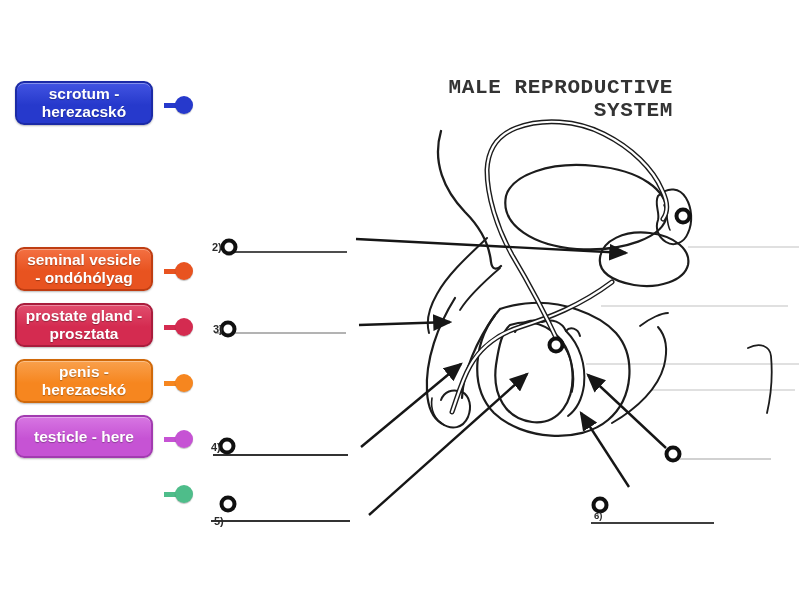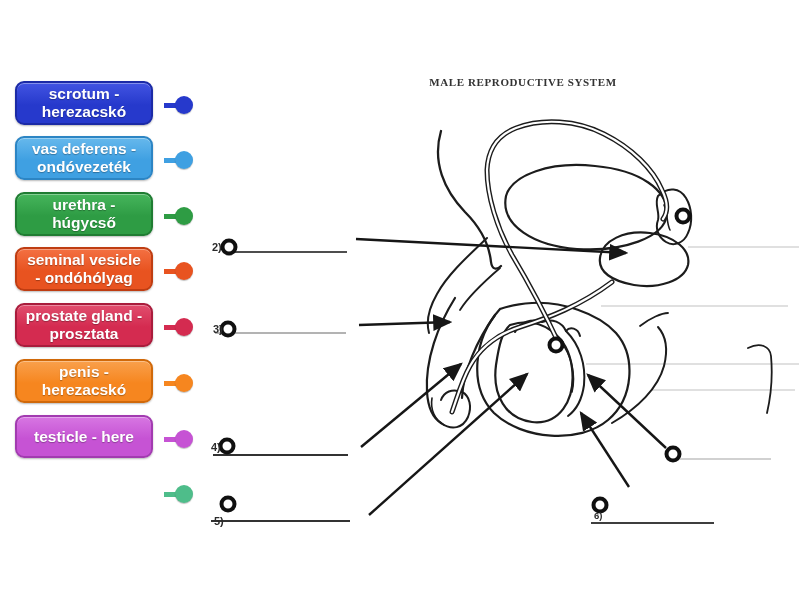--- a/index.html
+++ b/index.html
@@ -19,52 +19,38 @@
   .label-box span{
     color:#fff;font-weight:bold;font-size:15.5px;line-height:1.16;text-align:center;
     text-shadow:0 1px 1px rgba(0,0,0,.3);
   }
   .stem{position:absolute;left:149px;top:50%;margin-top:-2.5px;width:15px;height:5px;
         background:var(--c);}
   .dot{position:absolute;left:160px;top:50%;margin-top:-9px;width:18px;height:18px;
        border-radius:50%;background:var(--c);box-shadow:0 1px 1px rgba(0,0,0,.25);}
   
   .diagram-title{
-    position:absolute;left:373px;top:76px;width:300px;text-align:center;
-    font-family:Liberation Serif, serif;font-size:11px;font-weight:600;
+    position:absolute;left:373px;top:76px;width:300px;text-align:right;
+    font-family:Liberation Mono, monospace;font-size:21px;font-weight:600;
     letter-spacing:.6px;color:#333;
   }
   
   #art{position:absolute;left:0;top:0;}
   .ink{stroke:#1c1c1c;fill:none;stroke-linecap:round;stroke-linejoin:round;}
   .faint{stroke:#d6d6d6;fill:none;}
   .slotnum{font-family:"Liberation Sans", sans-serif;font-weight:bold;fill:#2b2b2b;}
 </style>
 </head>
 <body>
 
 <div id="stage">
 
   <div class="label-row" style="top: 81px; --c: #2639cc; --cd: #1b2aa6; --cl: #4254e2;">
     <div class="label-box">
         <span>scrotum - herezacskó</span>
-      </div>
-    <div class="stem"></div>
-    <div class="dot"></div>
-  </div>
-  <div class="label-row" style="top: 136px; --c: #3fa0e2; --cd: #2c85c4; --cl: #66b8ec;">
-    <div class="label-box">
-        <span>vas deferens - ondóvezeték</span>
-      </div>
-    <div class="stem"></div>
-    <div class="dot"></div>
-  </div>
-  <div class="label-row" style="top: 192px; --c: #2e9c44; --cd: #1f7c32; --cl: #46b55c;">
-    <div class="label-box">
-        <span>urethra - húgycső</span>
       </div>
     <div class="stem"></div>
     <div class="dot"></div>
   </div>
   <div class="label-row" style="top: 303px; --c: #d42b50; --cd: #a91c3c; --cl: #e14e6e;">
     <div class="label-box">
         <span>prostate gland - prosztata</span>
       </div>
     <div class="stem"></div>
     <div class="dot"></div>

